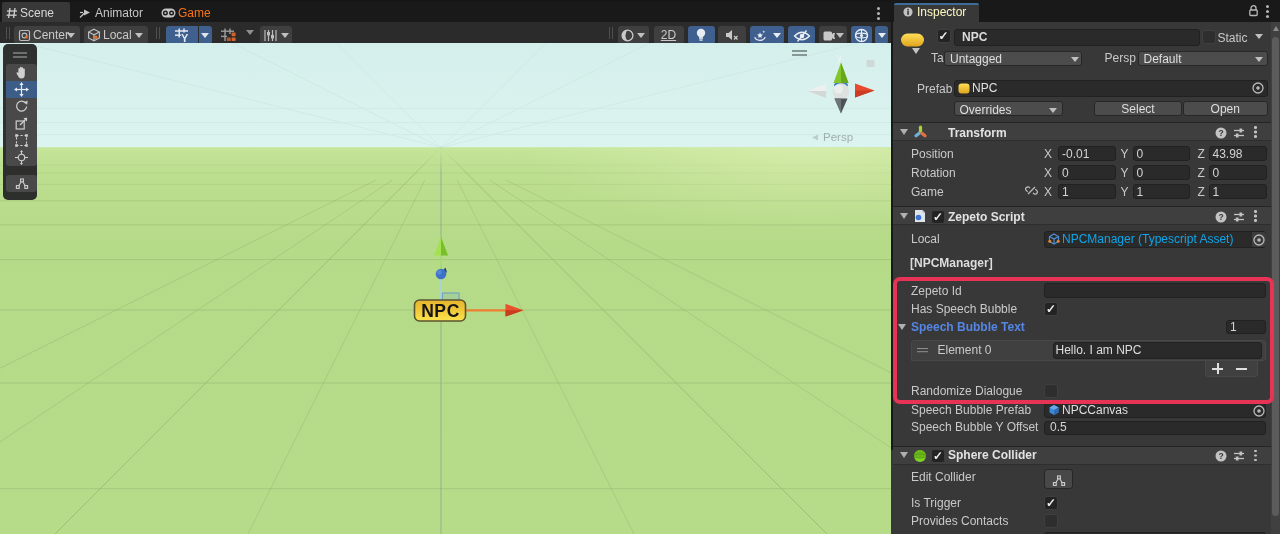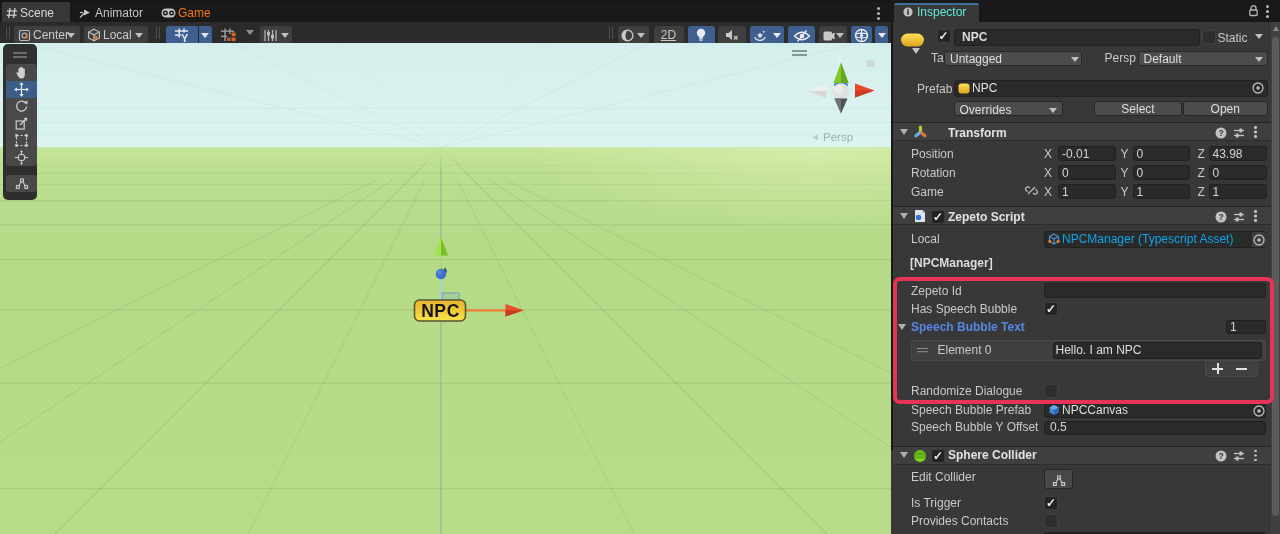--- a/index.html
+++ b/index.html
@@ -405,21 +405,21 @@
   </div>
 
   <div class="abs" id="inspector" style="left:893px;top:0;width:387px;height:534px;background:#383838;">
     <div class="abs" id="insp-tabbar" style="left:0;top:0;width:387px;height:22px;background:#191919;">
       <div class="abs" style="left:1px;top:2.5px;width:85px;height:19.5px;background:#383838;border-top:2.2px solid #3e6c99;border-radius:2px 2px 0 0;"></div>
       <svg class="abs" style="left:9.5px;top:7px;" width="10" height="10" viewBox="0 0 12 12">
         <circle cx="6" cy="6" r="5.5" fill="#c2c2c2"></circle>
         <rect x="5.1" y="4.8" width="1.9" height="4.6" fill="#383838"></rect>
         <rect x="5.1" y="2.3" width="1.9" height="1.9" fill="#383838"></rect>
       </svg>
-      <div class="abs txt" style="left:24px;top:4.5px;color:#5eead4;">Inspector</div>
+      <div class="abs txt" style="left:24px;top:4.5px;color:#fef9c3;">Inspector</div>
       <svg class="abs" style="left:355px;top:5px;" width="11" height="12" viewBox="0 0 11 12">
         <path d="M3 5 L3 3.2 A2.5 2.5 0 0 1 8 3.2 L8 5" fill="none" stroke="#b8b8b8" stroke-width="1.3"></path>
         <rect x="1.8" y="5" width="7.4" height="5.5" rx="1" fill="none" stroke="#b8b8b8" stroke-width="1.3"></rect>
       </svg>
       <div class="abs" style="left:373px;top:5px;width:3px;height:3px;background:#b5b5b5;border-radius:50%;box-shadow:0 5px 0 #b5b5b5, 0 10px 0 #b5b5b5;"></div>
     </div>
 
     <svg class="abs" style="left:7px;top:32px;" width="25" height="16" viewBox="0 0 25 16">
       <defs>
           <linearGradient id="capg" x1="0" y1="0" x2="0" y2="1">

